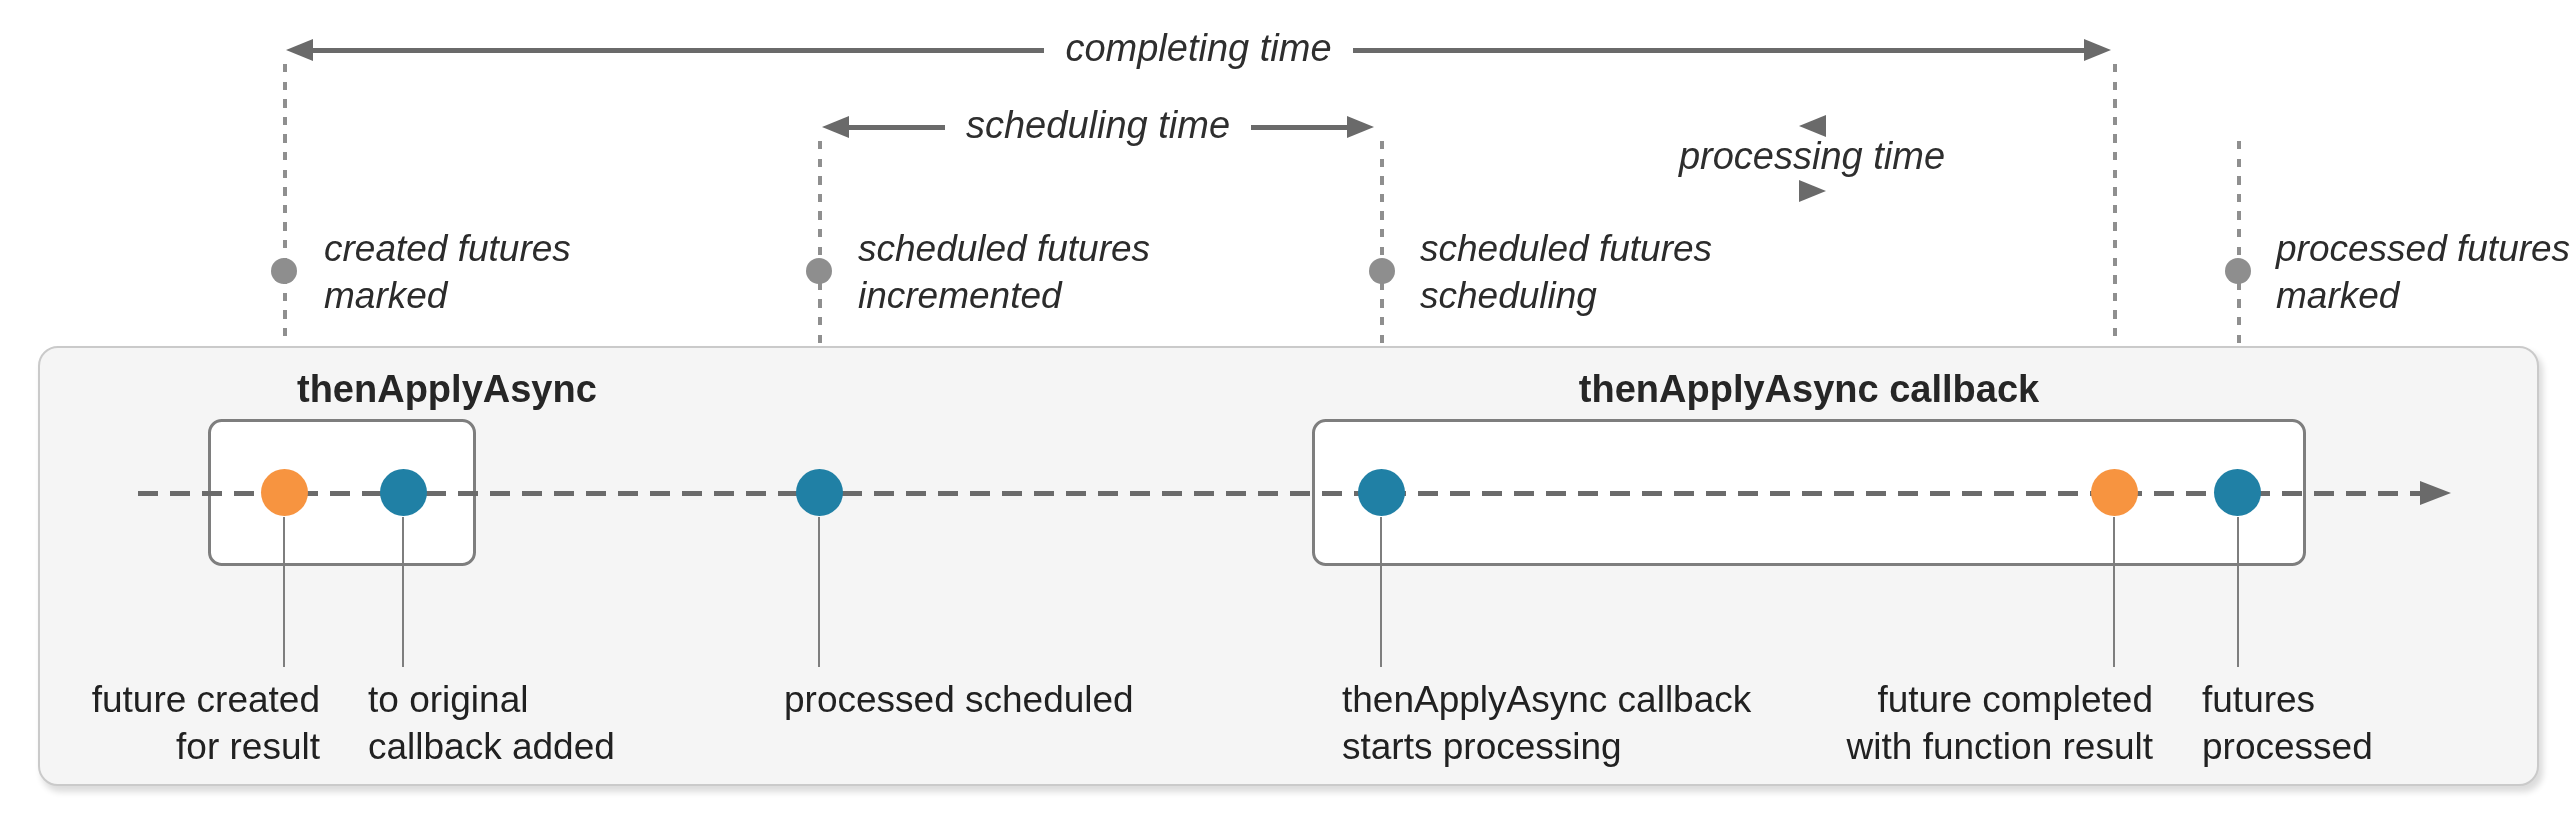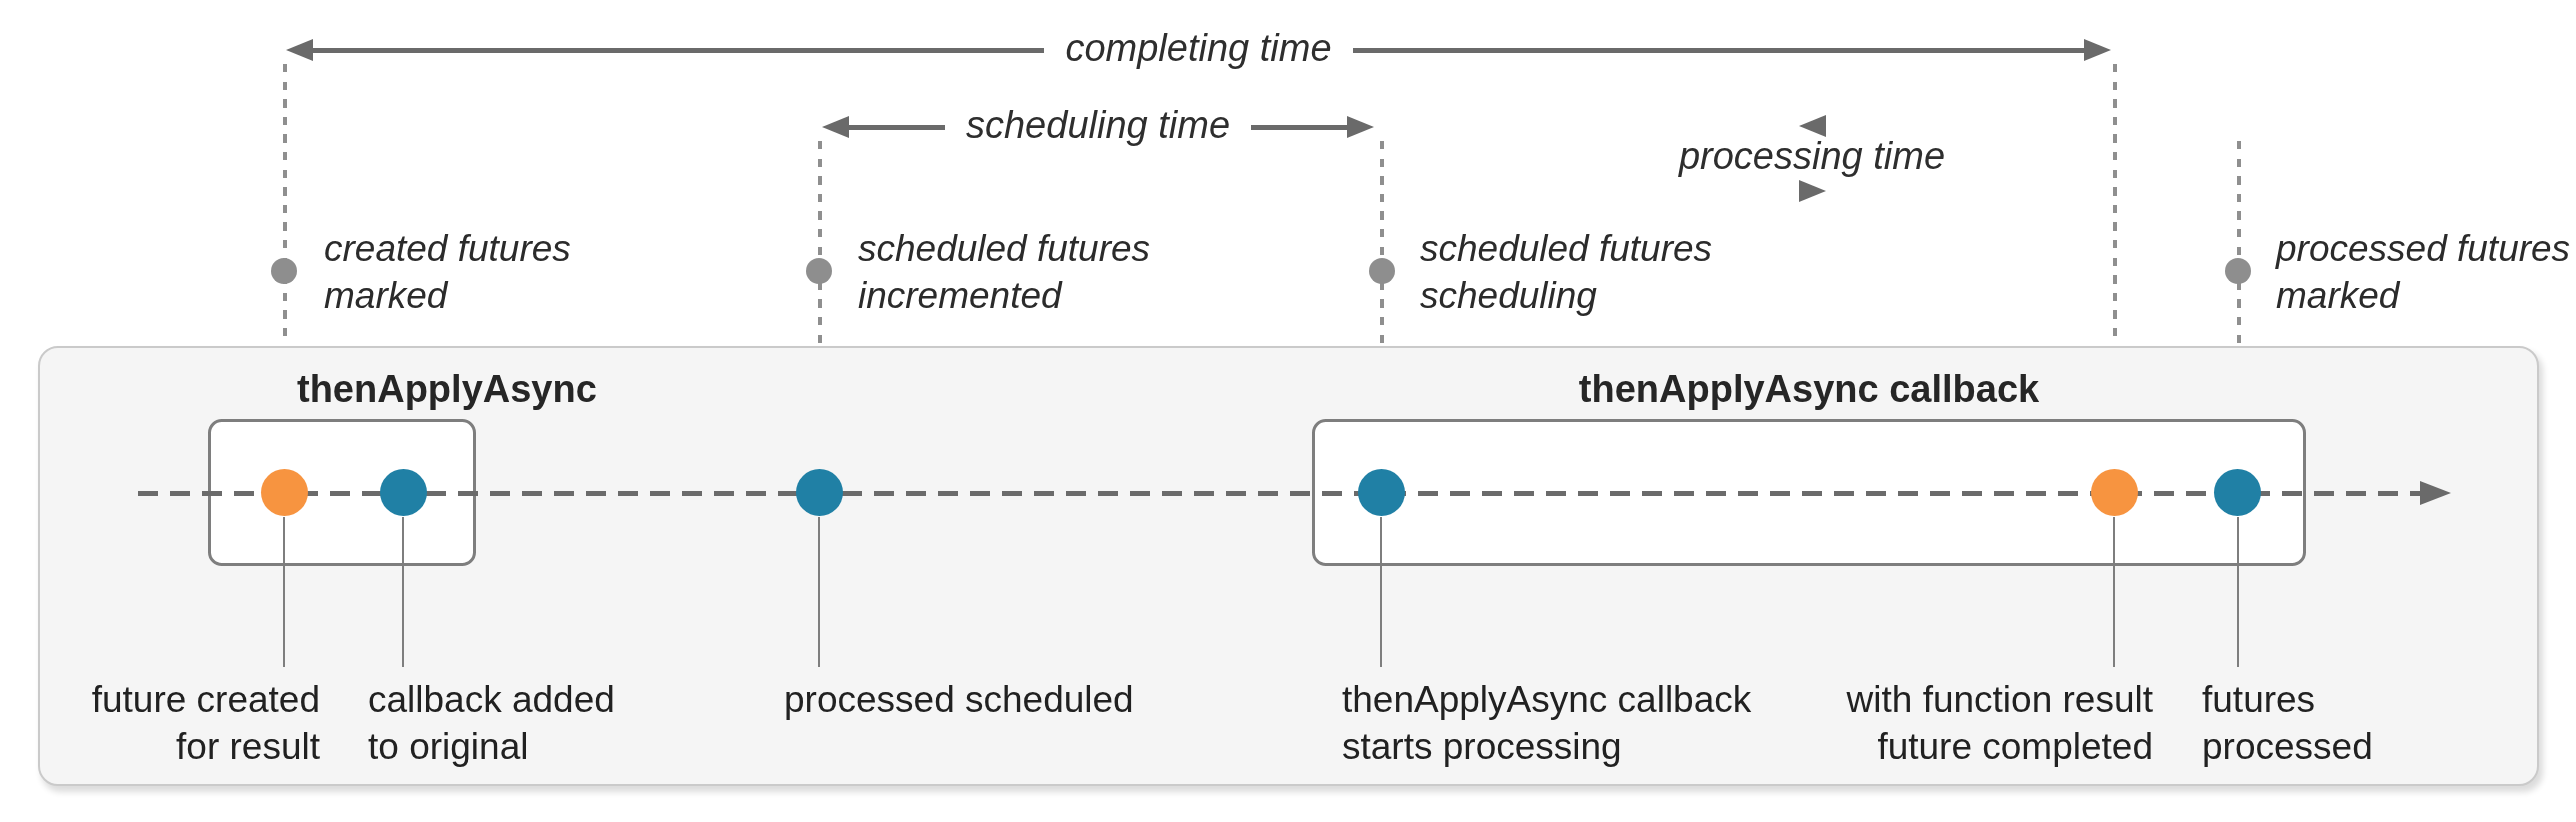--- a/index.html
+++ b/index.html
@@ -124,33 +124,33 @@
   <div class="tdot blue" style="left:796px;"></div>
   <div class="tdot blue" style="left:1358px;"></div>
   <div class="tdot orange" style="left:2091px;"></div>
   <div class="tdot blue" style="left:2214px;"></div>
 
   <div class="t-label right" style="left:46px;width:274px;">
     <div>future created</div>
     <div>for result</div>
   </div>
   <div class="t-label" style="left:368px;">
+    <div>to original</div>
     <div>callback added</div>
-    <div>to original</div>
   </div>
   <div class="t-label" style="left:784px;">
     <div>processed scheduled</div>
   </div>
   <div class="t-label" style="left:1342px;">
     <div>thenApplyAsync callback</div>
     <div>starts processing</div>
   </div>
   <div class="t-label right" style="left:1809px;width:344px;">
+    <div>future completed</div>
     <div>with function result</div>
-    <div>future completed</div>
   </div>
   <div class="t-label" style="left:2202px;">
     <div>futures</div>
     <div>processed</div>
   </div>
 
 </div>
 
 
 </body></html>

